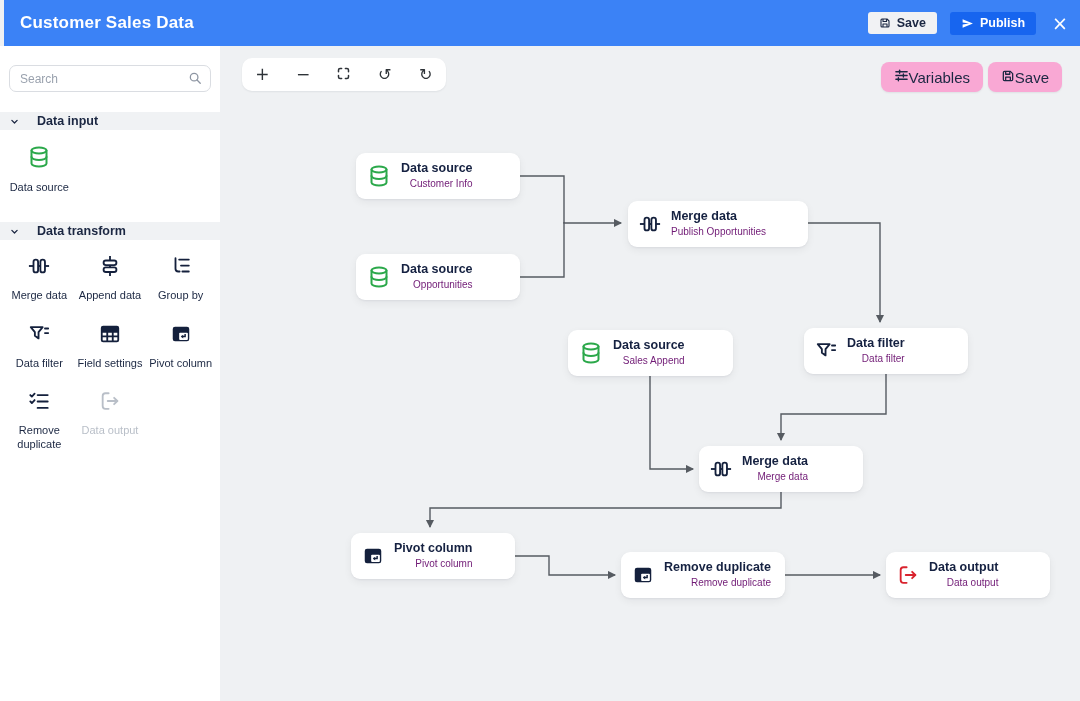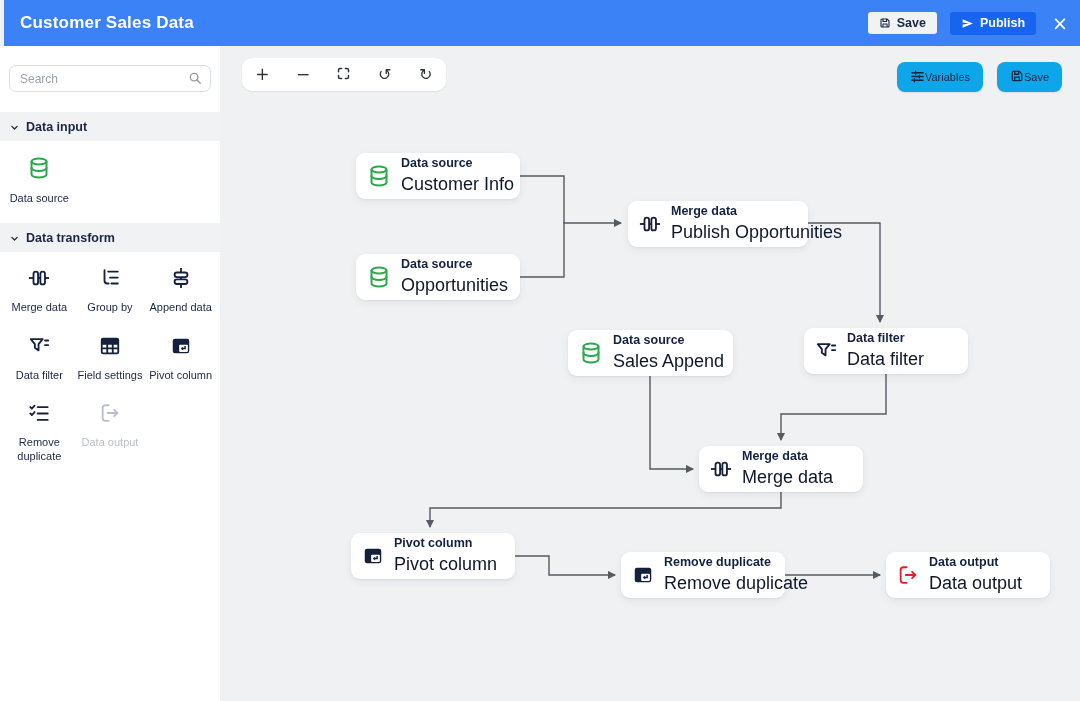--- a/index.html
+++ b/index.html
@@ -19,54 +19,54 @@
 
   
   .sidebar { position:absolute; left:0; top:46px; width:220px; height:655px;
     background:#fff; z-index:10; }
   .search-wrap { position:relative; margin:19px 9px 0 9px; }
   .search-input { width:100%; height:27px; border:1px solid #DADDE2; border-radius:7px;
     padding:0 30px 0 10px; font-size:12px; color:#333; outline:none; background:#fff;
     font-family:inherit; }
   .search-input::placeholder { color:#9AA2AE; }
   .search-icon { position:absolute; right:9px; top:6px; }
-  .sec-head { margin-top:20px; height:29px; background:#F0F2F4; display:flex;
-    align-items:center; gap:7px; padding:0 10px; }
-  .sec-head.second { margin-top:2px; }
+  .sec-head { margin-top:20px; height:18px; background:#F0F2F4; display:flex;
+    align-items:center; gap:18px; padding:0 10px; }
+  .sec-head.second { margin-top:12px; }
   .sec-label { font-size:12.5px; font-weight:700; color:#1B2742; }
   .sgrid { display:grid; grid-template-columns:repeat(3,1fr); row-gap:20px; padding:15px 4px 16px 4px; }
   .sitem { display:flex; flex-direction:column; align-items:center; gap:7px;
     text-align:center; cursor:grab; }
   .slabel { font-size:11px; color:#1B2742; line-height:1.3; }
   .sitem.disabled .slabel { color:#B9BFC8; }
 
   
   .canvas { position:absolute; left:220px; top:46px; width:860px; height:655px;
     background:#EFF1F3; overflow:hidden; }
   .wires { position:absolute; left:0; top:0; }
   .toolbar { position:absolute; left:22px; top:12px; width:204px; height:33px; background:#fff;
     border-radius:10px; display:flex; align-items:center; justify-content:space-around;
     box-shadow:0 1px 2px rgba(16,24,40,.07); }
   .tool { width:26px; height:26px; display:flex; align-items:center; justify-content:center;
     color:#2E3338; cursor:pointer; background:none; border:none; }
   .glyph { font-family:"DejaVu Sans", sans-serif; font-size:16px; color:#2E3338; line-height:1; }
   .glyph.pm { font-size:17px; }
   .float-btn { position:absolute; top:16px; height:30px; display:inline-flex; align-items:center;
-    gap:0; background:#0ea5e9; border:none; border-radius:8px; padding:0 13px;
-    font-family:inherit; font-size:11px; font-weight:500; color:#1B2742; cursor:pointer;
+    gap:0; background:#f9a8d4; border:none; border-radius:8px; padding:0 13px;
+    font-family:inherit; font-size:15px; font-weight:500; color:#1B2742; cursor:pointer;
     box-shadow:0 1px 2px rgba(16,24,40,.07); }
   .btn-variables { right:97px; }
   .btn-save-canvas { right:18px; }
 
   .node { position:absolute; background:#fff; border-radius:9px; height:46px; width:164px;
     display:flex; align-items:center; gap:10px; padding:0 11px; cursor:grab;
     box-shadow:0 1px 2px rgba(16,24,40,.05), 0 3px 8px rgba(16,24,40,.06); }
   .ntxt { display:flex; flex-direction:column; gap:1px; white-space:nowrap; }
   .ntitle { font-size:12.5px; font-weight:700; color:#152141; line-height:1.25; }
-  .nsub { font-size:18px; color:#0f172a; line-height:1.25; }
+  .nsub { font-size:10px; color:#701a75; line-height:1.25;text-align:right; }
   .nicon { flex:none; display:flex; align-items:center; }
 </style>
 </head>
 <body>
 
 <div class="header">
   <div class="header-title">Customer Sales Data</div>
   <button class="btn btn-save-hdr">
     <span class="nicon">
       <svg width="12" height="12" viewBox="0 0 24 24" fill="none" stroke="#1B2742" stroke-width="2.2" stroke-linejoin="round">
@@ -136,38 +136,38 @@
         <svg width="22" height="22" viewBox="0 0 24 24">
             <line x1="1" y1="12" x2="23" y2="12" stroke="#14203C" stroke-width="2"></line>
             <rect x="6" y="5" width="5" height="14" rx="2.5" fill="#fff" stroke="#14203C" stroke-width="2"></rect>
             <rect x="13.5" y="5" width="5" height="14" rx="2.5" fill="#fff" stroke="#14203C" stroke-width="2"></rect>
           </svg>
       </span>
       <span class="slabel">Merge data</span>
     </div>
     <div class="sitem">
       <span>
+        <svg width="22" height="22" viewBox="0 0 24 24">
+            <line x1="12" y1="1" x2="12" y2="23" stroke="#14203C" stroke-width="2"></line>
+            <rect x="5" y="6" width="14" height="5" rx="2.5" fill="#fff" stroke="#14203C" stroke-width="2"></rect>
+            <rect x="5" y="13.5" width="14" height="5" rx="2.5" fill="#fff" stroke="#14203C" stroke-width="2"></rect>
+          </svg>
+      </span>
+      <span class="slabel">Append data</span>
+    </div>
+    <div class="sitem">
+      <span>
         <svg width="22" height="22" viewBox="0 0 24 24" fill="none" stroke="#14203C" stroke-width="2" stroke-linecap="round">
             <path d="M6 3.5v11.5c0 1.66 1.34 3 3 3h1.5"></path>
             <line x1="10" y1="5" x2="20.5" y2="5"></line>
             <line x1="12" y1="11.5" x2="20.5" y2="11.5"></line>
             <line x1="13.5" y1="18" x2="20.5" y2="18"></line>
           </svg>
       </span>
       <span class="slabel">Group by</span>
-    </div>
-    <div class="sitem">
-      <span>
-        <svg width="22" height="22" viewBox="0 0 24 24">
-            <line x1="12" y1="1" x2="12" y2="23" stroke="#14203C" stroke-width="2"></line>
-            <rect x="5" y="6" width="14" height="5" rx="2.5" fill="#fff" stroke="#14203C" stroke-width="2"></rect>
-            <rect x="5" y="13.5" width="14" height="5" rx="2.5" fill="#fff" stroke="#14203C" stroke-width="2"></rect>
-          </svg>
-      </span>
-      <span class="slabel">Append data</span>
     </div>
     <div class="sitem">
       <span>
         <svg width="22" height="22" viewBox="0 0 24 24" fill="none" stroke="#14203C" stroke-width="2" stroke-linecap="round" stroke-linejoin="round">
             <path d="M3 4.5h13L11.5 10v6.8L7.5 14v-4L3 4.5z"></path>
             <line x1="18.5" y1="6" x2="22" y2="6"></line>
             <line x1="18.5" y1="11" x2="22" y2="11"></line>
           </svg>
       </span>
       <span class="slabel">Data filter</span>

